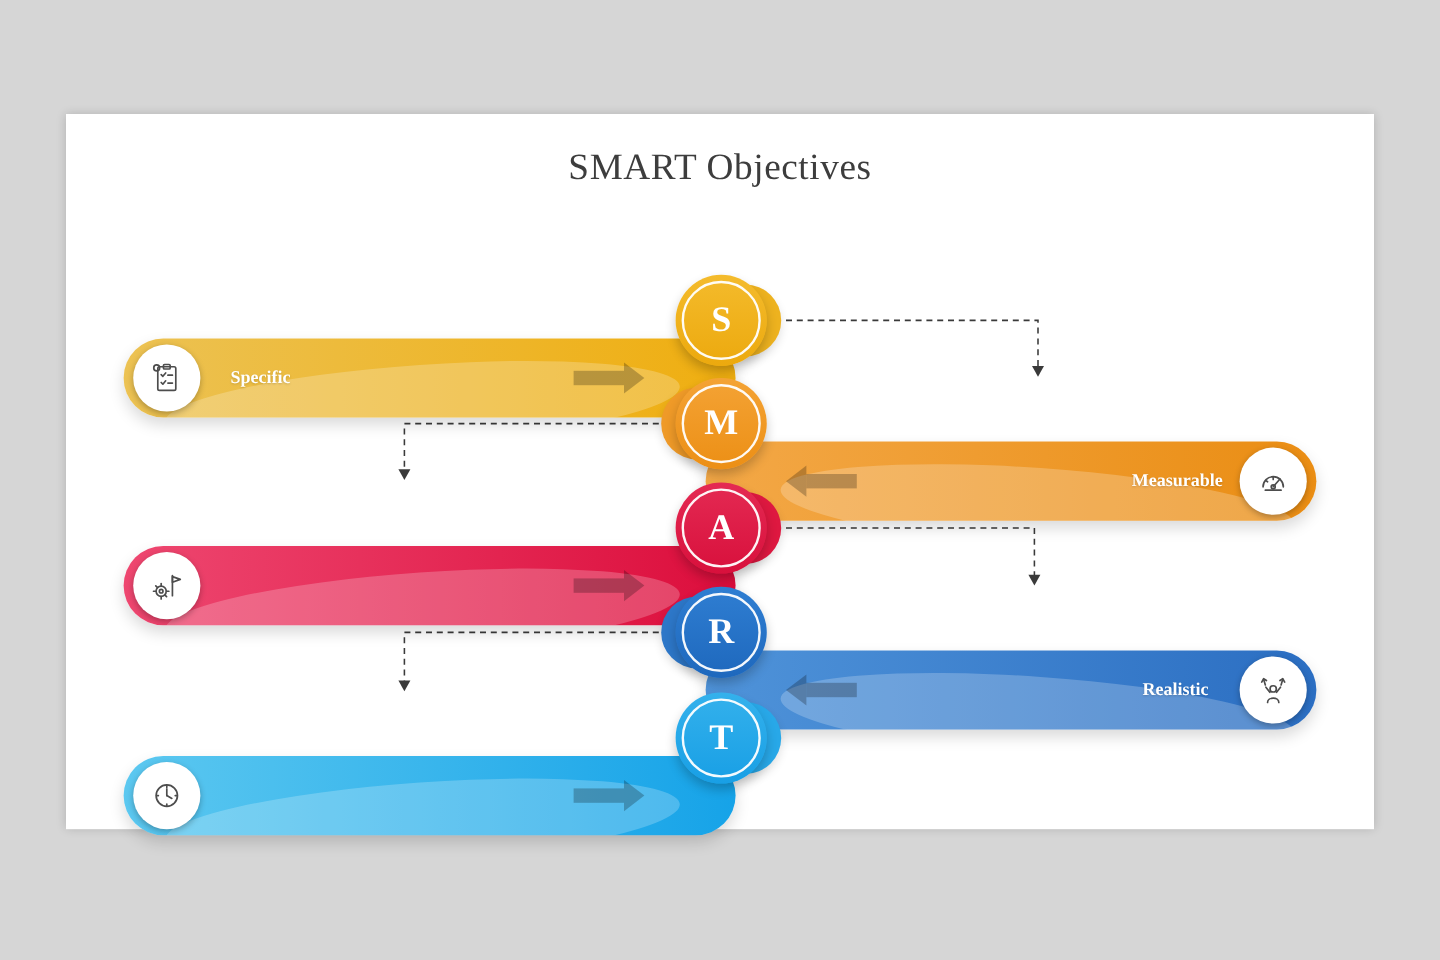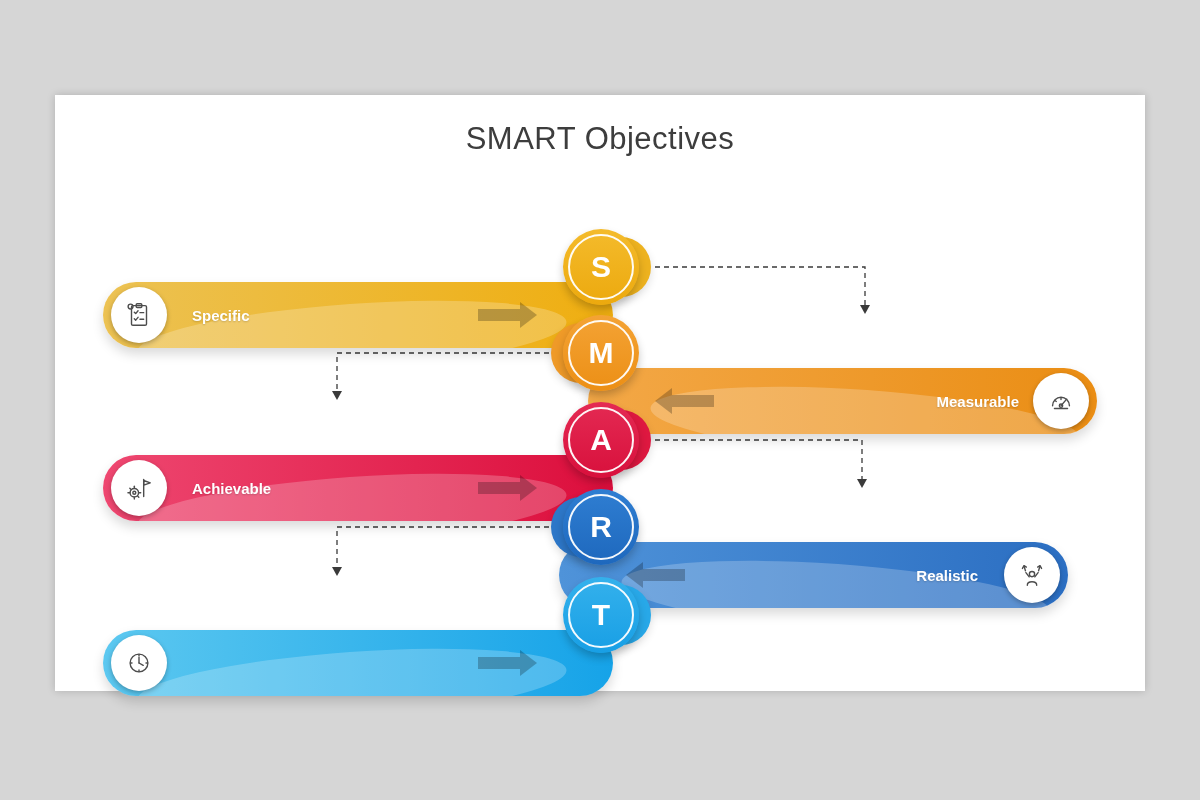--- a/index.html
+++ b/index.html
@@ -8,20 +8,21 @@
     background: #d6d6d6;
     font-family: "Liberation Sans", sans-serif;
     position: relative;
     overflow: hidden;
   }
   .slide {
     position: absolute; left: 55px; top: 95px;
     width: 1090px; height: 596px;
     background: #ffffff;
     box-shadow: 0 0 8px rgba(0,0,0,0.18);
+    font-family: Liberation Serif, serif;
   }
   .title {
     position: absolute; top: 26px; left: 0; width: 100%;
     text-align: center;
     font-size: 31px; font-weight: 400; color: #3d3d3d;
     letter-spacing: 0.5px;
   }
   .subtitle {
     position: absolute; top: 81px; left: 0; width: 100%;
     text-align: center;
@@ -193,34 +194,33 @@
         <line x1="11" y1="14.2" x2="11" y2="16.2"></line>
         <line x1="11" y1="25.8" x2="11" y2="27.8"></line>
         <line x1="4.2" y1="21" x2="6.2" y2="21"></line>
         <line x1="15.8" y1="21" x2="17.8" y2="21"></line>
         <line x1="6.2" y1="16.2" x2="7.6" y2="17.6"></line>
         <line x1="14.4" y1="24.4" x2="15.8" y2="25.8"></line>
         <line x1="21" y1="7" x2="21" y2="25"></line>
         <path d="M21 8 l7 2.5 -7 2.5 z"></path>
       </svg>
     </div>
-    <div class="bar-label" style="left:89px;">Achievable</div>
     <div class="flow-arrow" style="left:375px;">
       <div class="fa-shaft"></div>
         <div class="fa-head-r"></div>
     </div>
   </div>
   <div class="bump bump-2" style="left:520px; top:315px;"></div>
   <div class="letter-circle circ-2" style="left:508px; top:307px;">
     <div class="letter-ring">
       <span class="letter">A</span>
     </div>
   </div>
 
-  <div class="bar bar-3" style="left:504px; top:399px; width:509px;text-align:center;">
+  <div class="bar bar-3" style="left:533px; top:399px; width:509px;text-align:center;">
     <div class="blob r"></div>
     <div class="icon-circle" style="right:8px;">
       <svg class="icon-svg" viewBox="0 0 32 32" width="30" height="30">
         <circle cx="16" cy="15" r="2.8"></circle>
         <path d="M11 27 c0-5 10-5 10 0"></path>
         <line x1="13" y1="18" x2="9.5" y2="13.5"></line>
         <line x1="19" y1="18" x2="22.5" y2="13.5"></line>
         <line x1="9" y1="11.5" x2="7.5" y2="6.5"></line>
         <polyline points="5.8,9 7.5,6 10,7.6"></polyline>
         <line x1="23" y1="11.5" x2="24.5" y2="6.5"></line>

